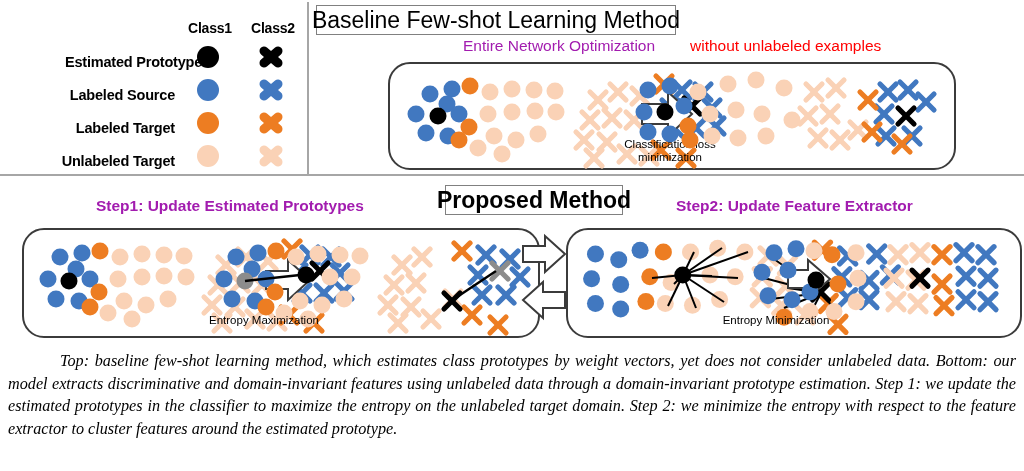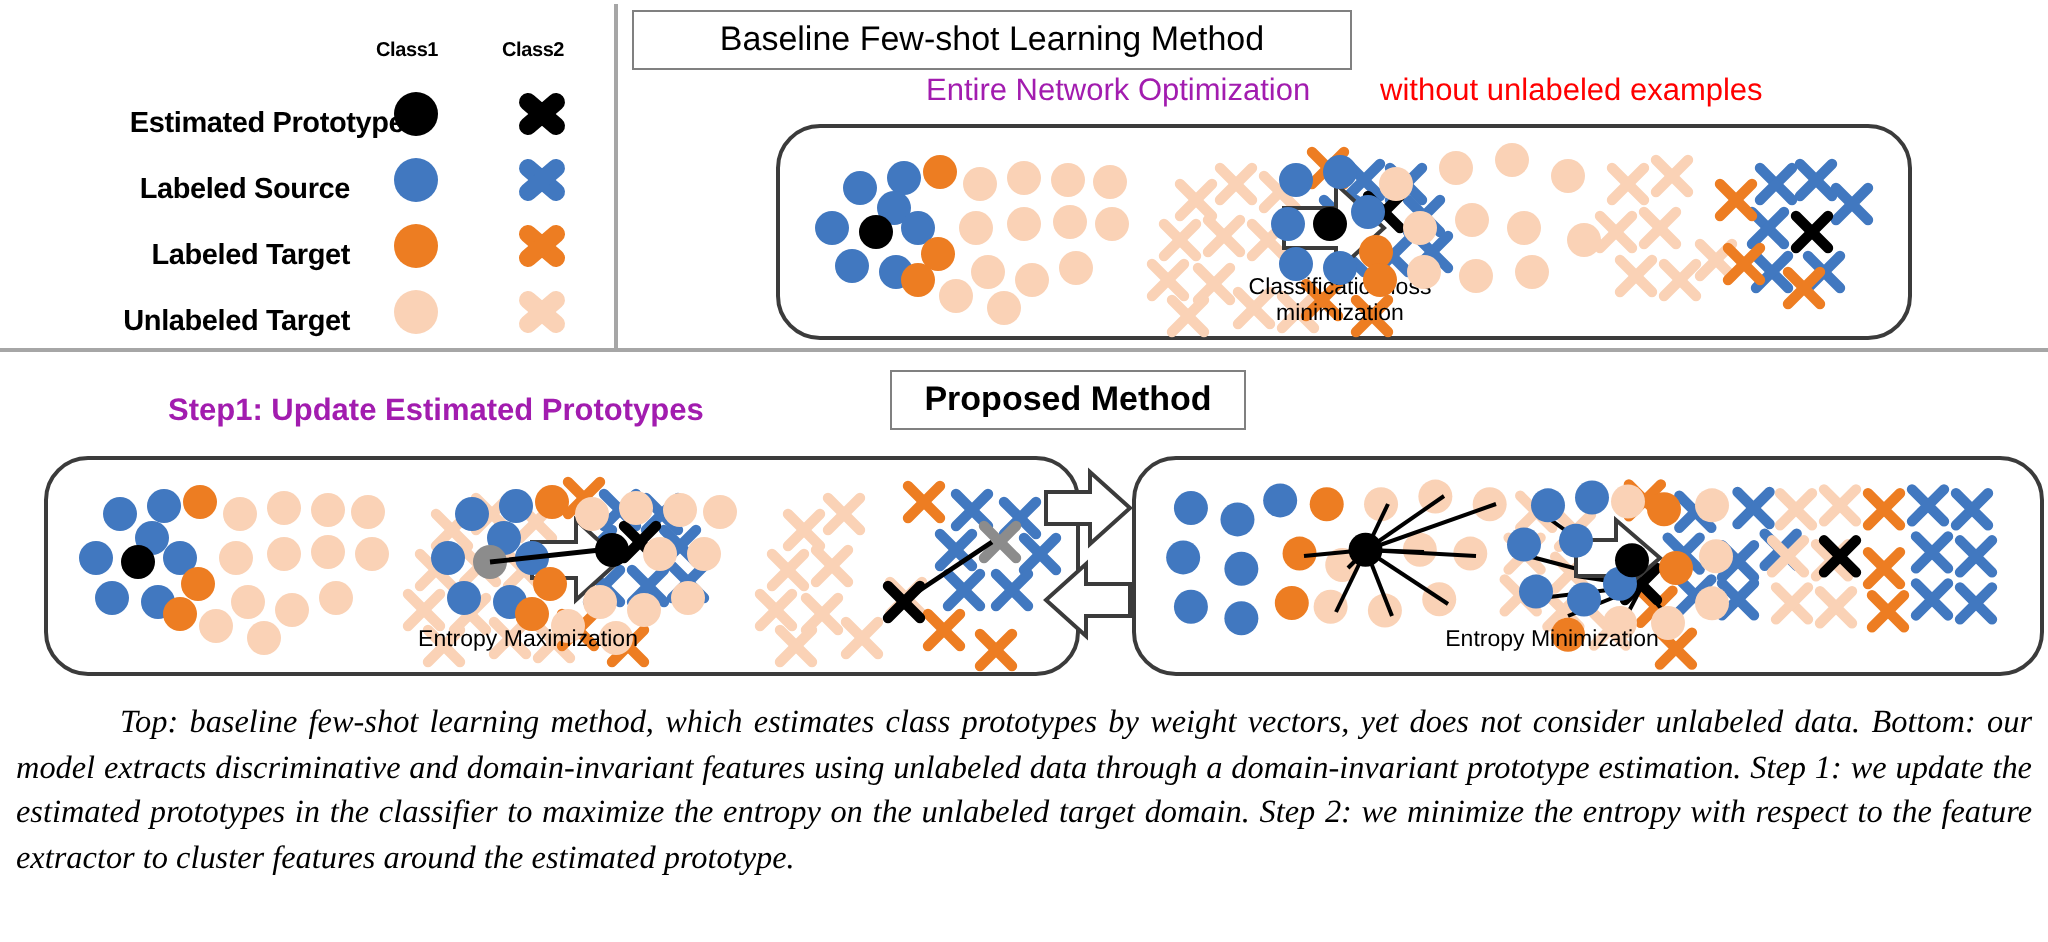--- a/index.html
+++ b/index.html
@@ -7,27 +7,27 @@
   #fig{position:relative;width:1024px;height:471px;}
 
   .abs{position:absolute;}
 
   
   .hrule{position:absolute;left:0;width:1024px;height:2px;background:#a6a6a6;}
   .vrule{position:absolute;width:2px;background:#a6a6a6;}
 
   
   .legend{position:absolute;left:0;top:8px;width:306px;height:162px;}
-  .lg-head{position:absolute;font-weight:bold;font-size:10px;color:#000;letter-spacing:-0.2px;}
+  .lg-head{position:absolute;font-weight:bold;font-size:14px;color:#000;letter-spacing:-0.2px;}
   .lg-row-label{position:absolute;font-weight:bold;font-size:14.5px;color:#000;text-align:right;letter-spacing:-0.2px;white-space:nowrap;}
 
   
   .titlebox{position:absolute;border:1.6px solid #808080;background:#fff;
             display:flex;align-items:center;justify-content:center;
-            font-size:17px;color:#000;white-space:nowrap;}
+            font-size:23px;color:#000;white-space:nowrap;}
   .titlebox.bold{font-weight:bold;margin-left:11px;}
 
   .plainlabel{position:absolute;font-size:15.5px;color:#a21caf;white-space:nowrap;}
   .plainlabel.red{color:#ff0000;}
   .plainlabel.bold{font-weight:bold;}
 
   
   .panel{position:absolute;border:2.2px solid #3b3b3b;border-radius:22px;background:#fff;}
 
   
@@ -306,21 +306,22 @@
           <g stroke="#000000" stroke-width="5.2" stroke-linecap="round">
             <line x1="274" y1="40" x2="290" y2="56"></line>
             <line x1="290" y1="40" x2="274" y2="56"></line>
           </g>
         </g>
       </svg>
   </div>
 
   <div class="titlebox bold" style="left:434px;top:185px;width:176px;height:28px;">Proposed Method</div>
 
-  <div class="plainlabel bold" style="left:84px;top:197px;">Step1: Update Estimated Prototypes</div>
+  <div class="plainlabel bold" style="left:96px;top:197px;">Step1: Update Estimated Prototypes</div>
+  <div class="plainlabel bold" style="left:676px;top:197px;">Step2: Update Feature Extractor</div>
 
   <div class="panel" style="left:6px;top:228px;width:514px;height:106px;margin-left:16px;">
     <svg class="scatter" id="sc-step1-before" style="left:8px;top:4px;width:330px;height:100px;">
         <g>
           <circle cx="88" cy="23" r="8.5" fill="#fad2b6"></circle>
           <circle cx="110" cy="20" r="8.5" fill="#fad2b6"></circle>
           <circle cx="132" cy="21" r="8.5" fill="#fad2b6"></circle>
           <circle cx="152" cy="22" r="8.5" fill="#fad2b6"></circle>
           <circle cx="86" cy="45" r="8.5" fill="#fad2b6"></circle>
           <circle cx="110" cy="43" r="8.5" fill="#fad2b6"></circle>

